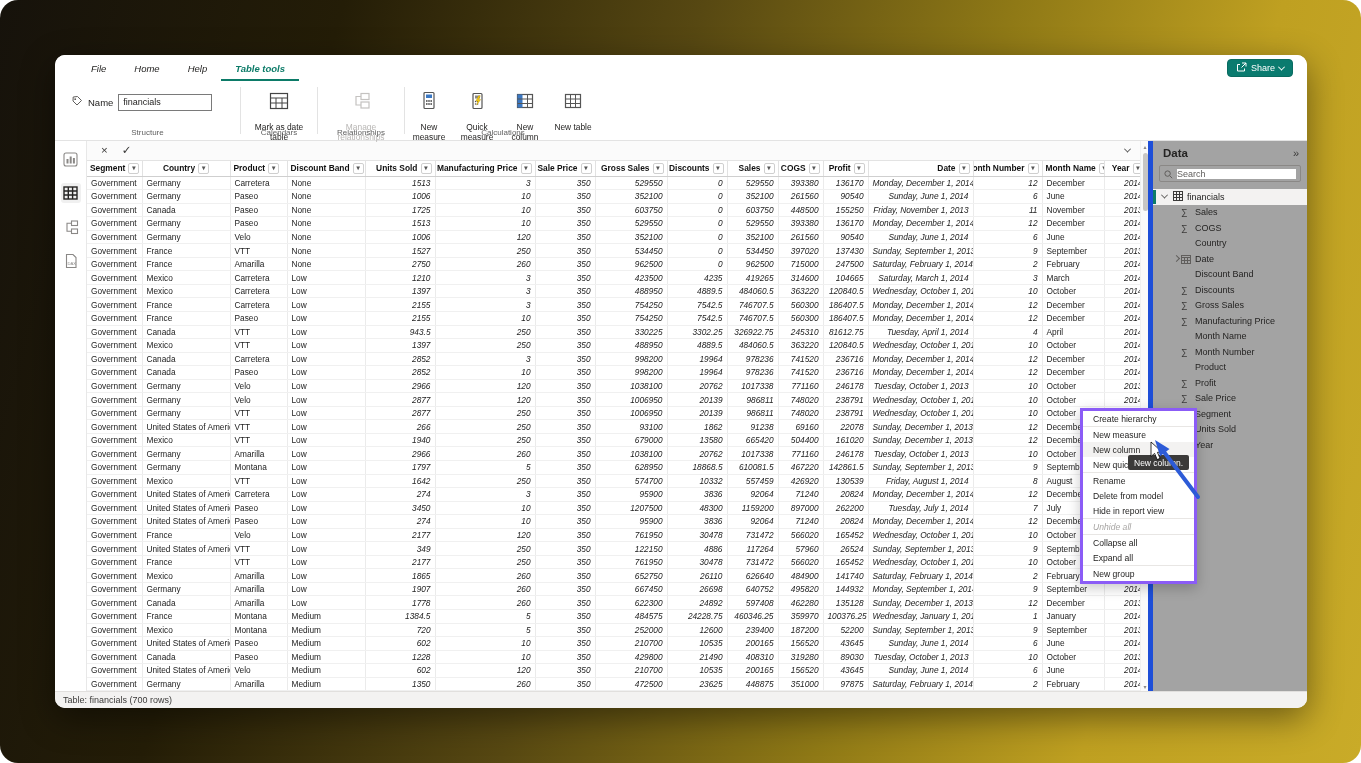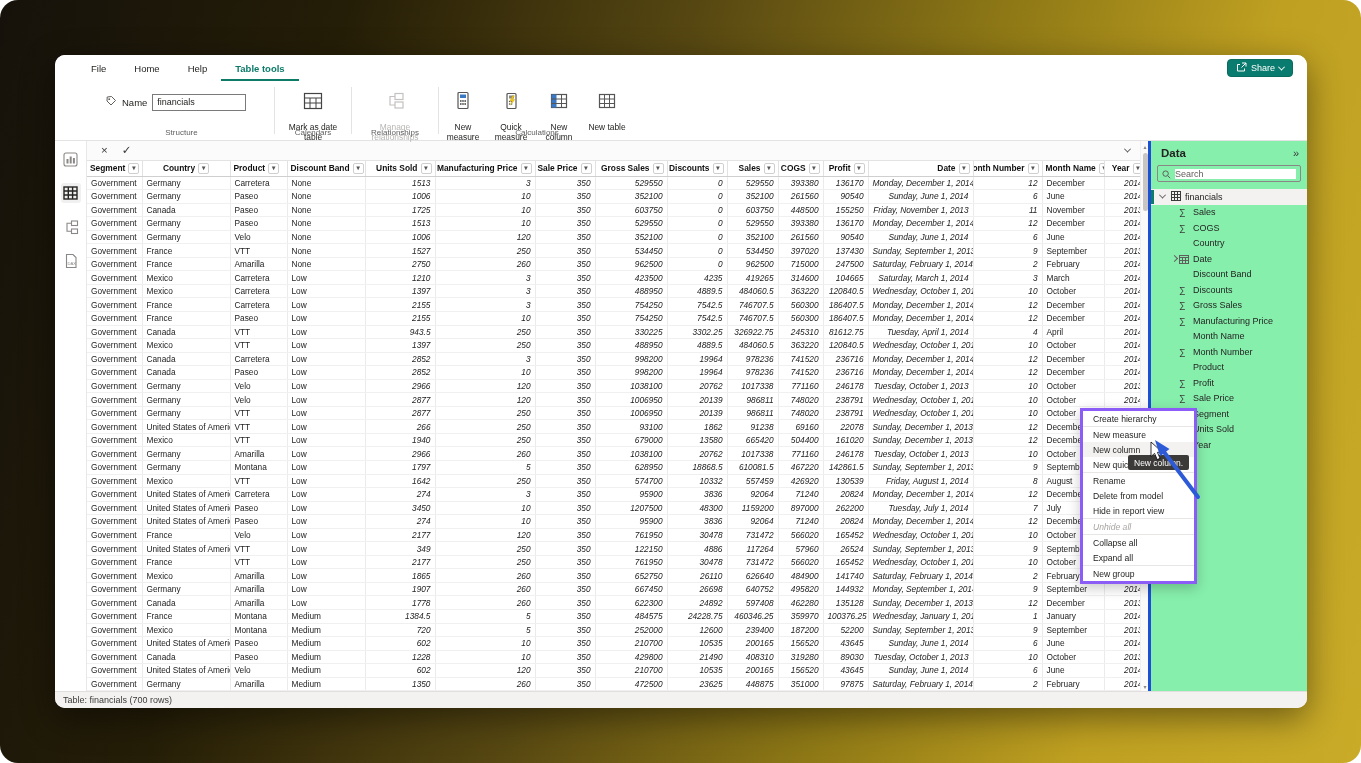--- a/index.html
+++ b/index.html
@@ -4,21 +4,21 @@
 <style>
   * { margin:0; padding:0; box-sizing:border-box; }
   html,body { width:1361px; height:763px; overflow:hidden; font-family:"Liberation Sans", sans-serif; background:#fff; }
   .bg { position:absolute; inset:0; border-radius:18px;
         background:linear-gradient(105deg,#16120b 0%,#241d07 22%,#574812 45%,#8f7916 65%,#bfa021 82%,#c9ab28 100%); }
   .window { position:absolute; left:55px; top:55px; width:1252px; height:653px; background:#fff;
             border-radius:10px; overflow:hidden; box-shadow:0 10px 34px rgba(0,0,0,.45); }
 
   
   .tabsrow { height:26px; display:flex; align-items:center; padding-left:22px; position:relative; background:#fff; }
-  .rtab { font-size:9.5px; color:#252423; padding:0 14px; height:26px; display:flex; align-items:center; cursor:default; }
+  .rtab { font-size:9.5px; color:#252423; padding:0 14px; height:26px; display:flex; align-items:center; cursor:default;font-style:italic; }
   .rtab.active { color:#0c7b68; font-weight:bold; border-bottom:2px solid #0c7b68; padding-top:2px; }
   .sharebtn { position:absolute; right:14px; top:4px; height:18px; background:#0a7b6f; color:#fff; font-size:9px;
               border-radius:4px; display:flex; align-items:center; gap:4px; padding:0 8px; border:1px solid #0a6b60; }
   .chev { width:5px; height:5px; border-right:1.3px solid currentColor; border-bottom:1.3px solid currentColor; display:inline-block; }
   .chev.down { transform:rotate(45deg) translate(-1px,-1px); }
   .chev.right { transform:rotate(-45deg); }
 
   
   .ribbon { height:60px; display:flex; border-bottom:1px solid #e3e3e3; background:#fff; }
   .rgroup { position:relative; display:flex; align-items:flex-start; padding-top:8px; }
@@ -58,21 +58,21 @@
             padding:0 4px; white-space:nowrap; overflow:hidden; }
   .tbl td.t { text-align:left; }
   .tbl td.n, .tbl td.d { text-align:right; font-style:italic; }
 
   
   .vscroll { width:8px; background:#fafafa; border-left:1px solid #f0f0f0; position:relative; }
   .varrow { position:absolute; left:0; width:8px; height:10px; color:#8a8886; font-size:6px; display:flex; align-items:center; justify-content:center; }
   .vthumb { position:absolute; left:1.5px; width:5px; height:58px; top:12px; background:#c8c6c4; border-radius:3px; }
 
   
-  .pane { width:159px; border-left:3px solid #1d4ed8; background:#86efac; padding-top:4px; position:relative; }
+  .pane { width:159px; border-left:5px solid #1d4ed8; background:#a3a3a3; padding-top:4px; position:relative; }
   .ptitle { display:flex; align-items:center; justify-content:space-between; padding:2px 8px 4px 10px; }
   .ptitle .pt { font-size:11.5px; font-weight:bold; color:#252423; }
   .pcollapse { font-size:11px; color:#3b3a39; cursor:default; }
   .psearch { margin:2px 6px 7px 6px; height:17px; border:1px solid #8a8886; border-radius:2px; display:flex; align-items:center; padding:0 4px; gap:4px; }
   .psearch input { border:none; outline:none; width:100%; font-size:9px; font-family:inherit; color:#323130; }
   .psearch input::placeholder { color:#605e5c; }
   .trow { height:15.5px; display:flex; align-items:center; font-size:9px; color:#252423; }
   .tblroot { background:#f3f2f1; position:relative; }
   .tblroot::before { content:""; position:absolute; left:0; top:1px; bottom:1px; width:3px; background:#0c7b68; }
   .tblroot { padding-left:6px; gap:4px; }
@@ -114,21 +114,21 @@
       <span><svg width="11" height="10" viewBox="0 0 11 10">
             <path d="M4 2.5 H1.5 V9 H8.5 V6.5" stroke="#fff" stroke-width="1" fill="none"></path>
             <path d="M6 1 H10 V4.5 M10 1 L5.5 5.5" stroke="#fff" stroke-width="1" fill="none"></path>
           </svg></span>
       <span>Share</span>
       <span class="chev down"></span>
     </div>
   </div>
 
   <div class="ribbon">
-    <div class="rgroup" style="width:185px;margin-left:34px;">
+    <div class="rgroup" style="width:185px;">
       <div class="namewrap">
         <span><svg width="12" height="12" viewBox="0 0 12 12">
               <path d="M6.5 1.5 L10.5 5.5 L6 10 L2 6 L2.2 2 Z" fill="none" stroke="#605e5c" stroke-width="1"></path>
               <circle cx="4.2" cy="4.2" r="0.9" fill="#605e5c"></circle>
             </svg></span>
         <label>Name</label>
         <input class="nameinput" value="financials" style="">
       </div>
       <div class="glabel">Structure</div>
     </div>

